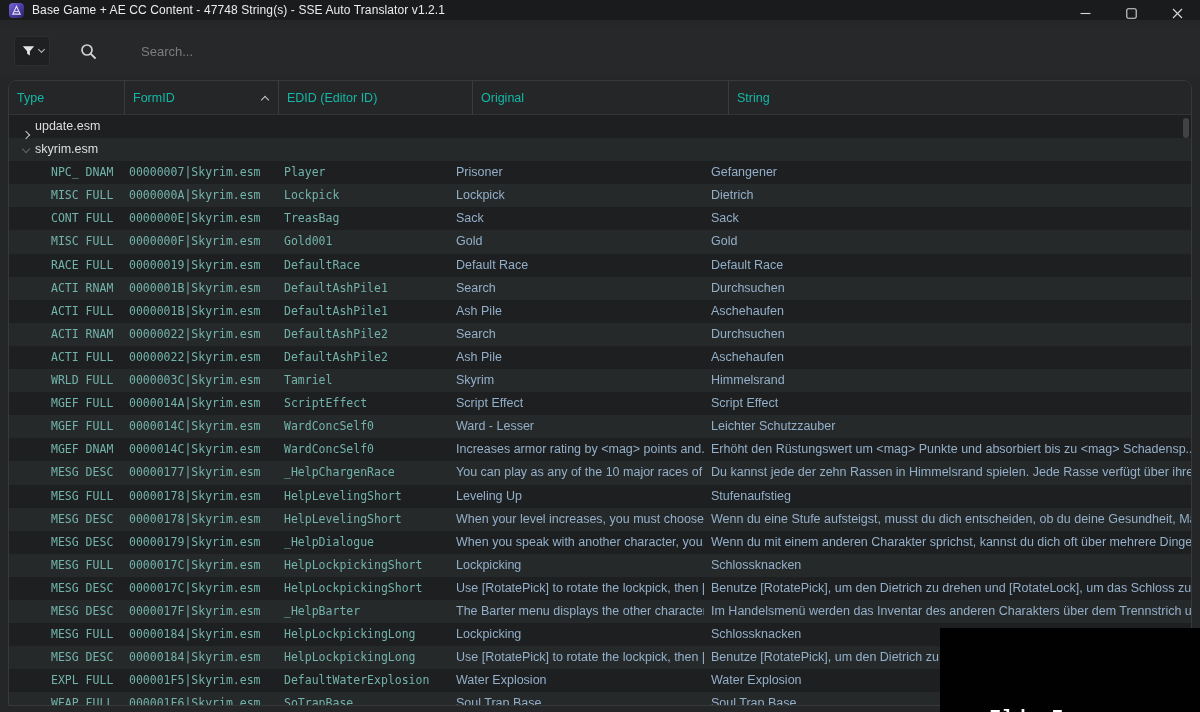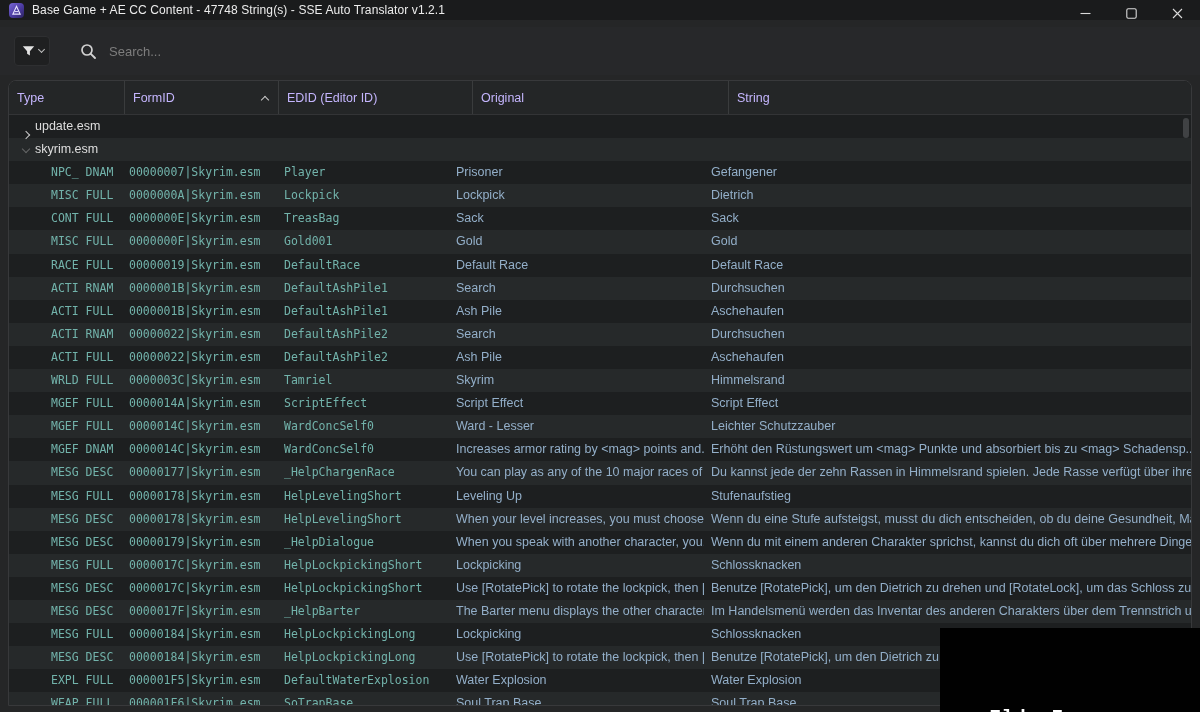--- a/index.html
+++ b/index.html
@@ -30,38 +30,38 @@
   }
   .filter-btn {
     margin-left:14px; width:36px; height:30px; border-radius:4px;
     background:#1f2021; border:1px solid #2e2f31;
     display:flex; align-items:center; justify-content:center; gap:3px;
   }
   .filter-caret {
     width:5px; height:5px; border-right:1.4px solid #bdbdbd; border-bottom:1.4px solid #bdbdbd;
     transform:rotate(45deg); margin-top:-3px;
   }
-  .search-wrap { display:flex; align-items:center; margin-left:14px; flex:1; }
+  .search-wrap { display:flex; align-items:center; margin-left:14px; flex:1;gap:32px; }
   .search-input {
     background:transparent; border:0; outline:0; color:#cfcfcf;
     font-size:13px; margin-left:12px; width:900px;
     font-family:"Liberation Sans", sans-serif;
   }
   .search-input::placeholder { color:#7d7d7d; }
   
   .table {
     position:absolute; left:8px; top:80px; width:1184px; height:626px;
     background:#1d1f20; border:1px solid #38393b;
     border-radius:8px 8px 0 0; overflow:hidden;
   }
   .thead {
     display:flex; height:34px; background:#242627; border-bottom:1px solid #333436;
   }
   .th {
-    display:flex; align-items:center; font-size:12.5px; color:#c4b5fd;
+    display:flex; align-items:center; font-size:12.5px; color:#14b8a6;
     padding-left:8px; position:relative;
   }
   .th + .th { border-left:1px solid #3a3c3d; }
   .th.c0 { width:115px; }
   .th.c1 { width:154px; justify-content:space-between; padding-right:10px; }
   .th.c2 { width:170px; }
   .th.c3 { width:256px;margin-left:24px; }
   .th.c4 { flex:1; }
   .chev {
     display:inline-block; width:6px; height:6px;

